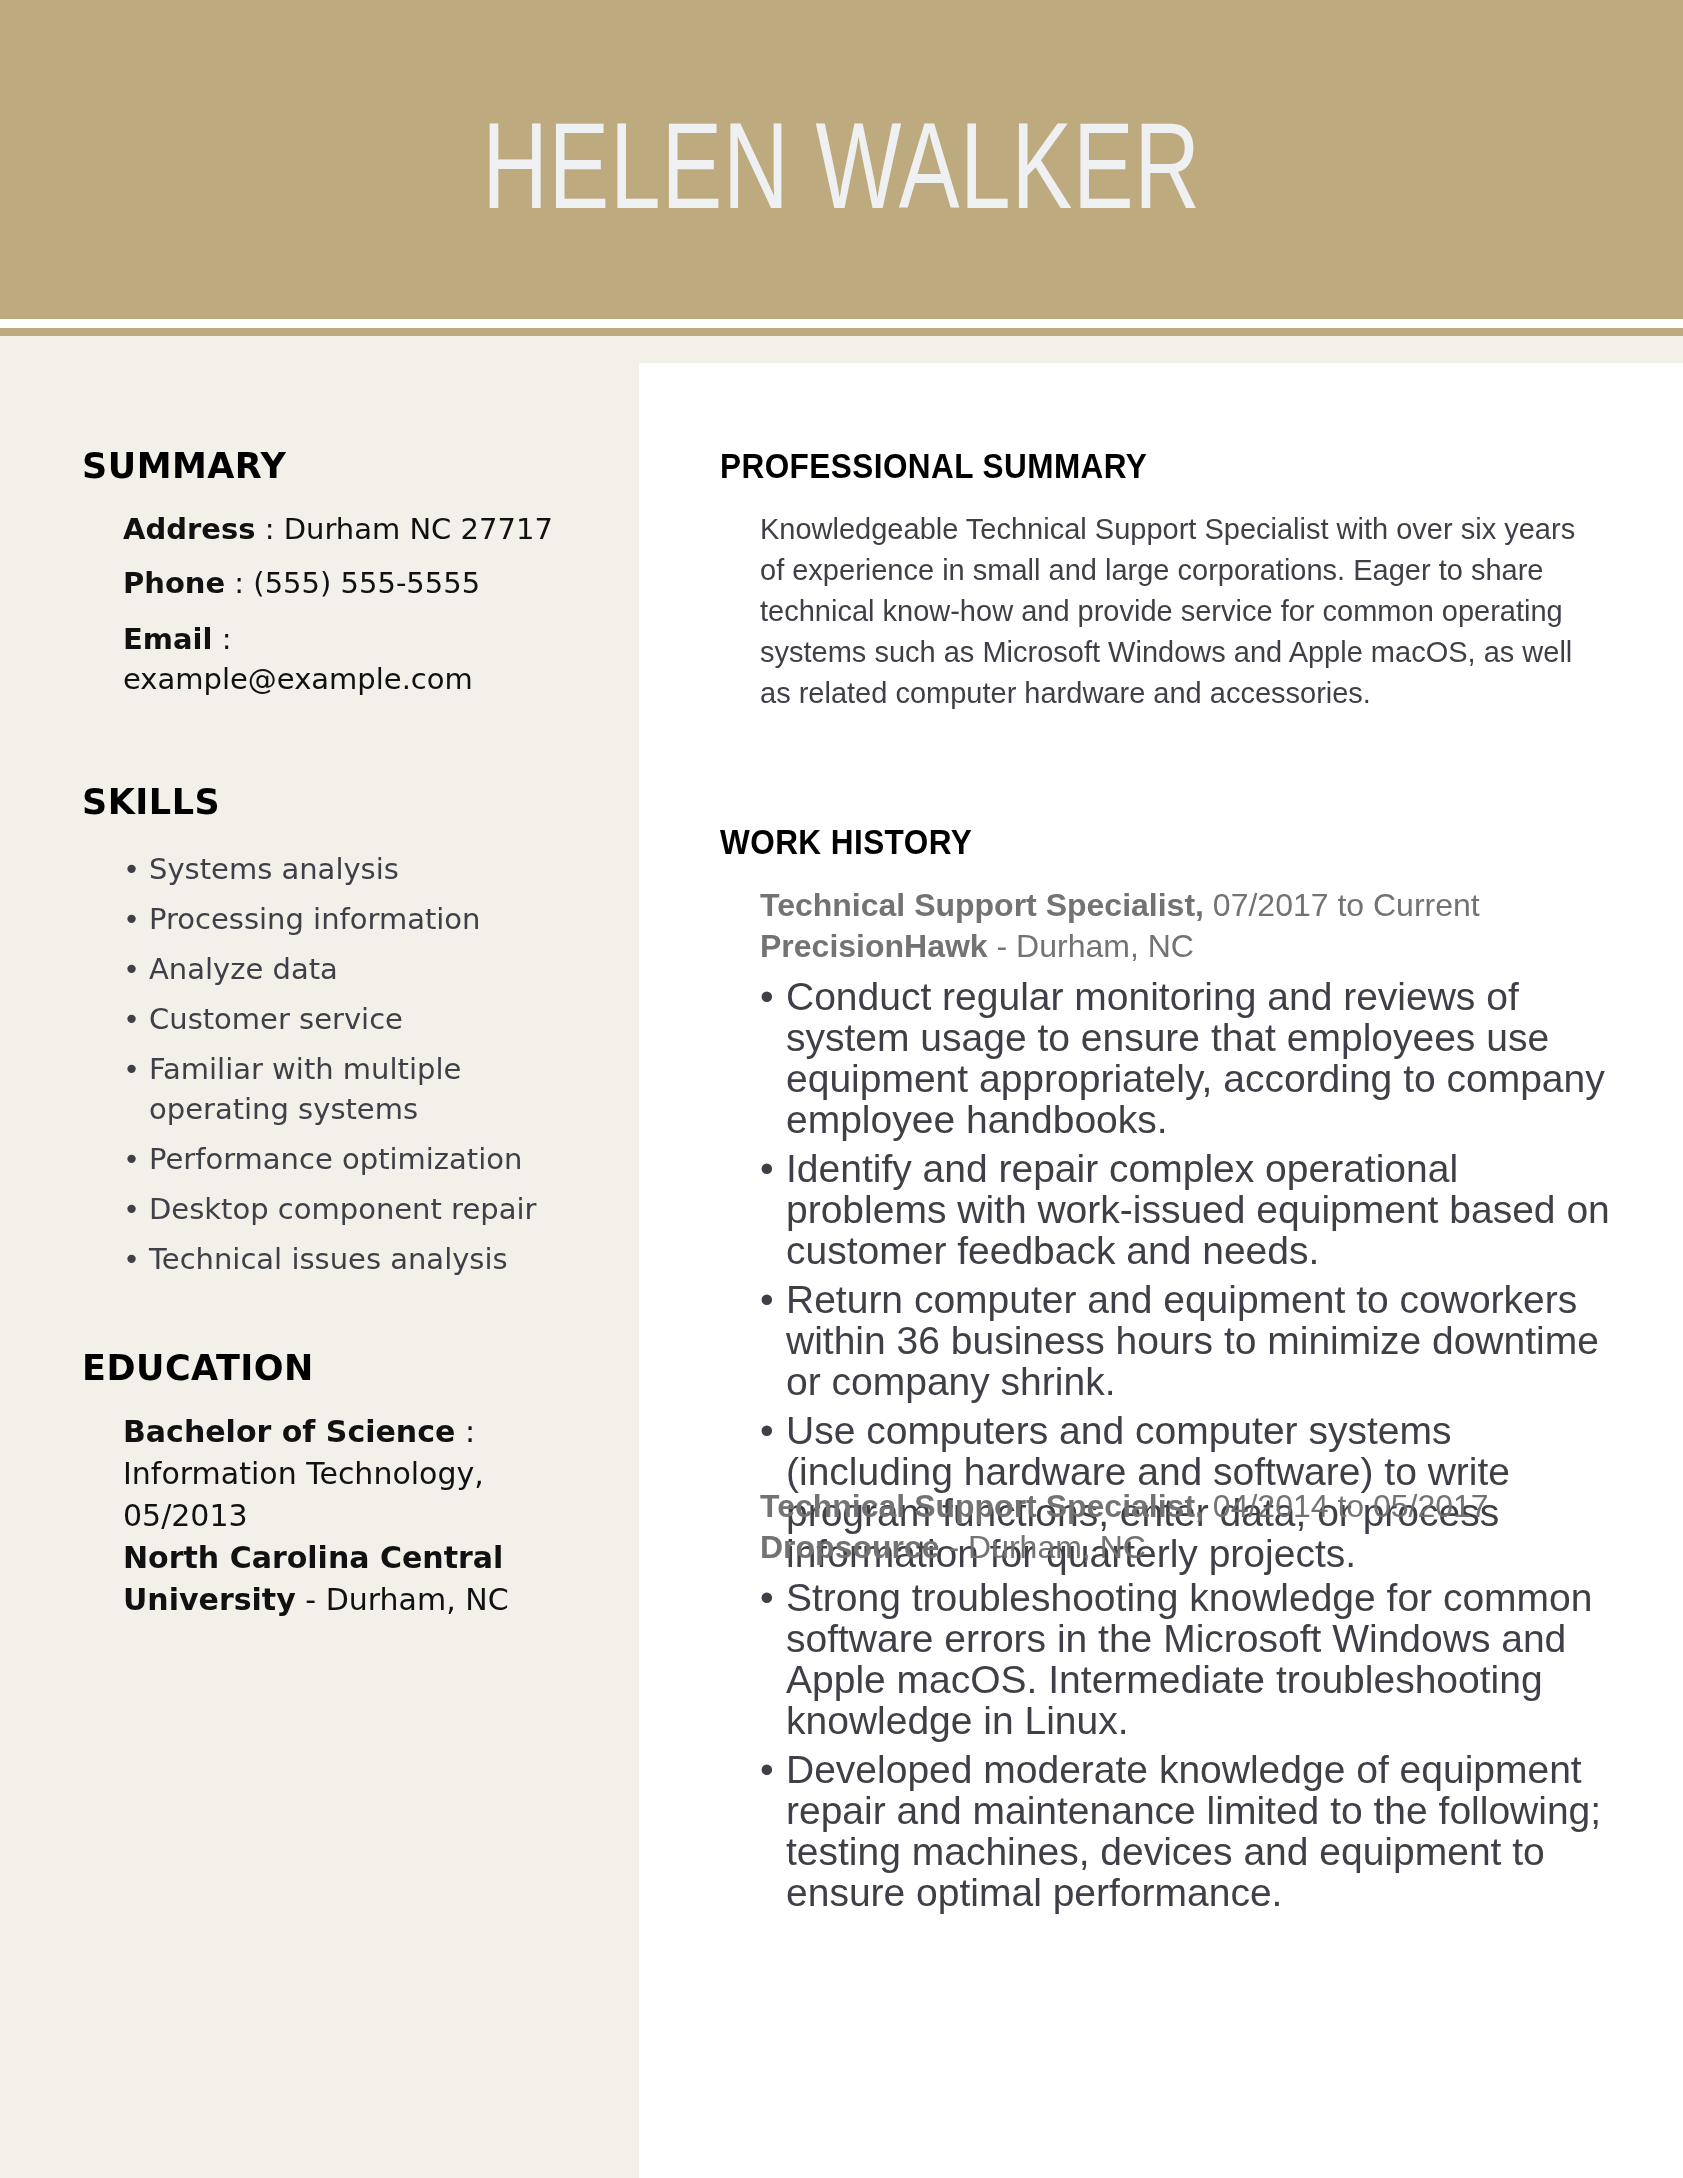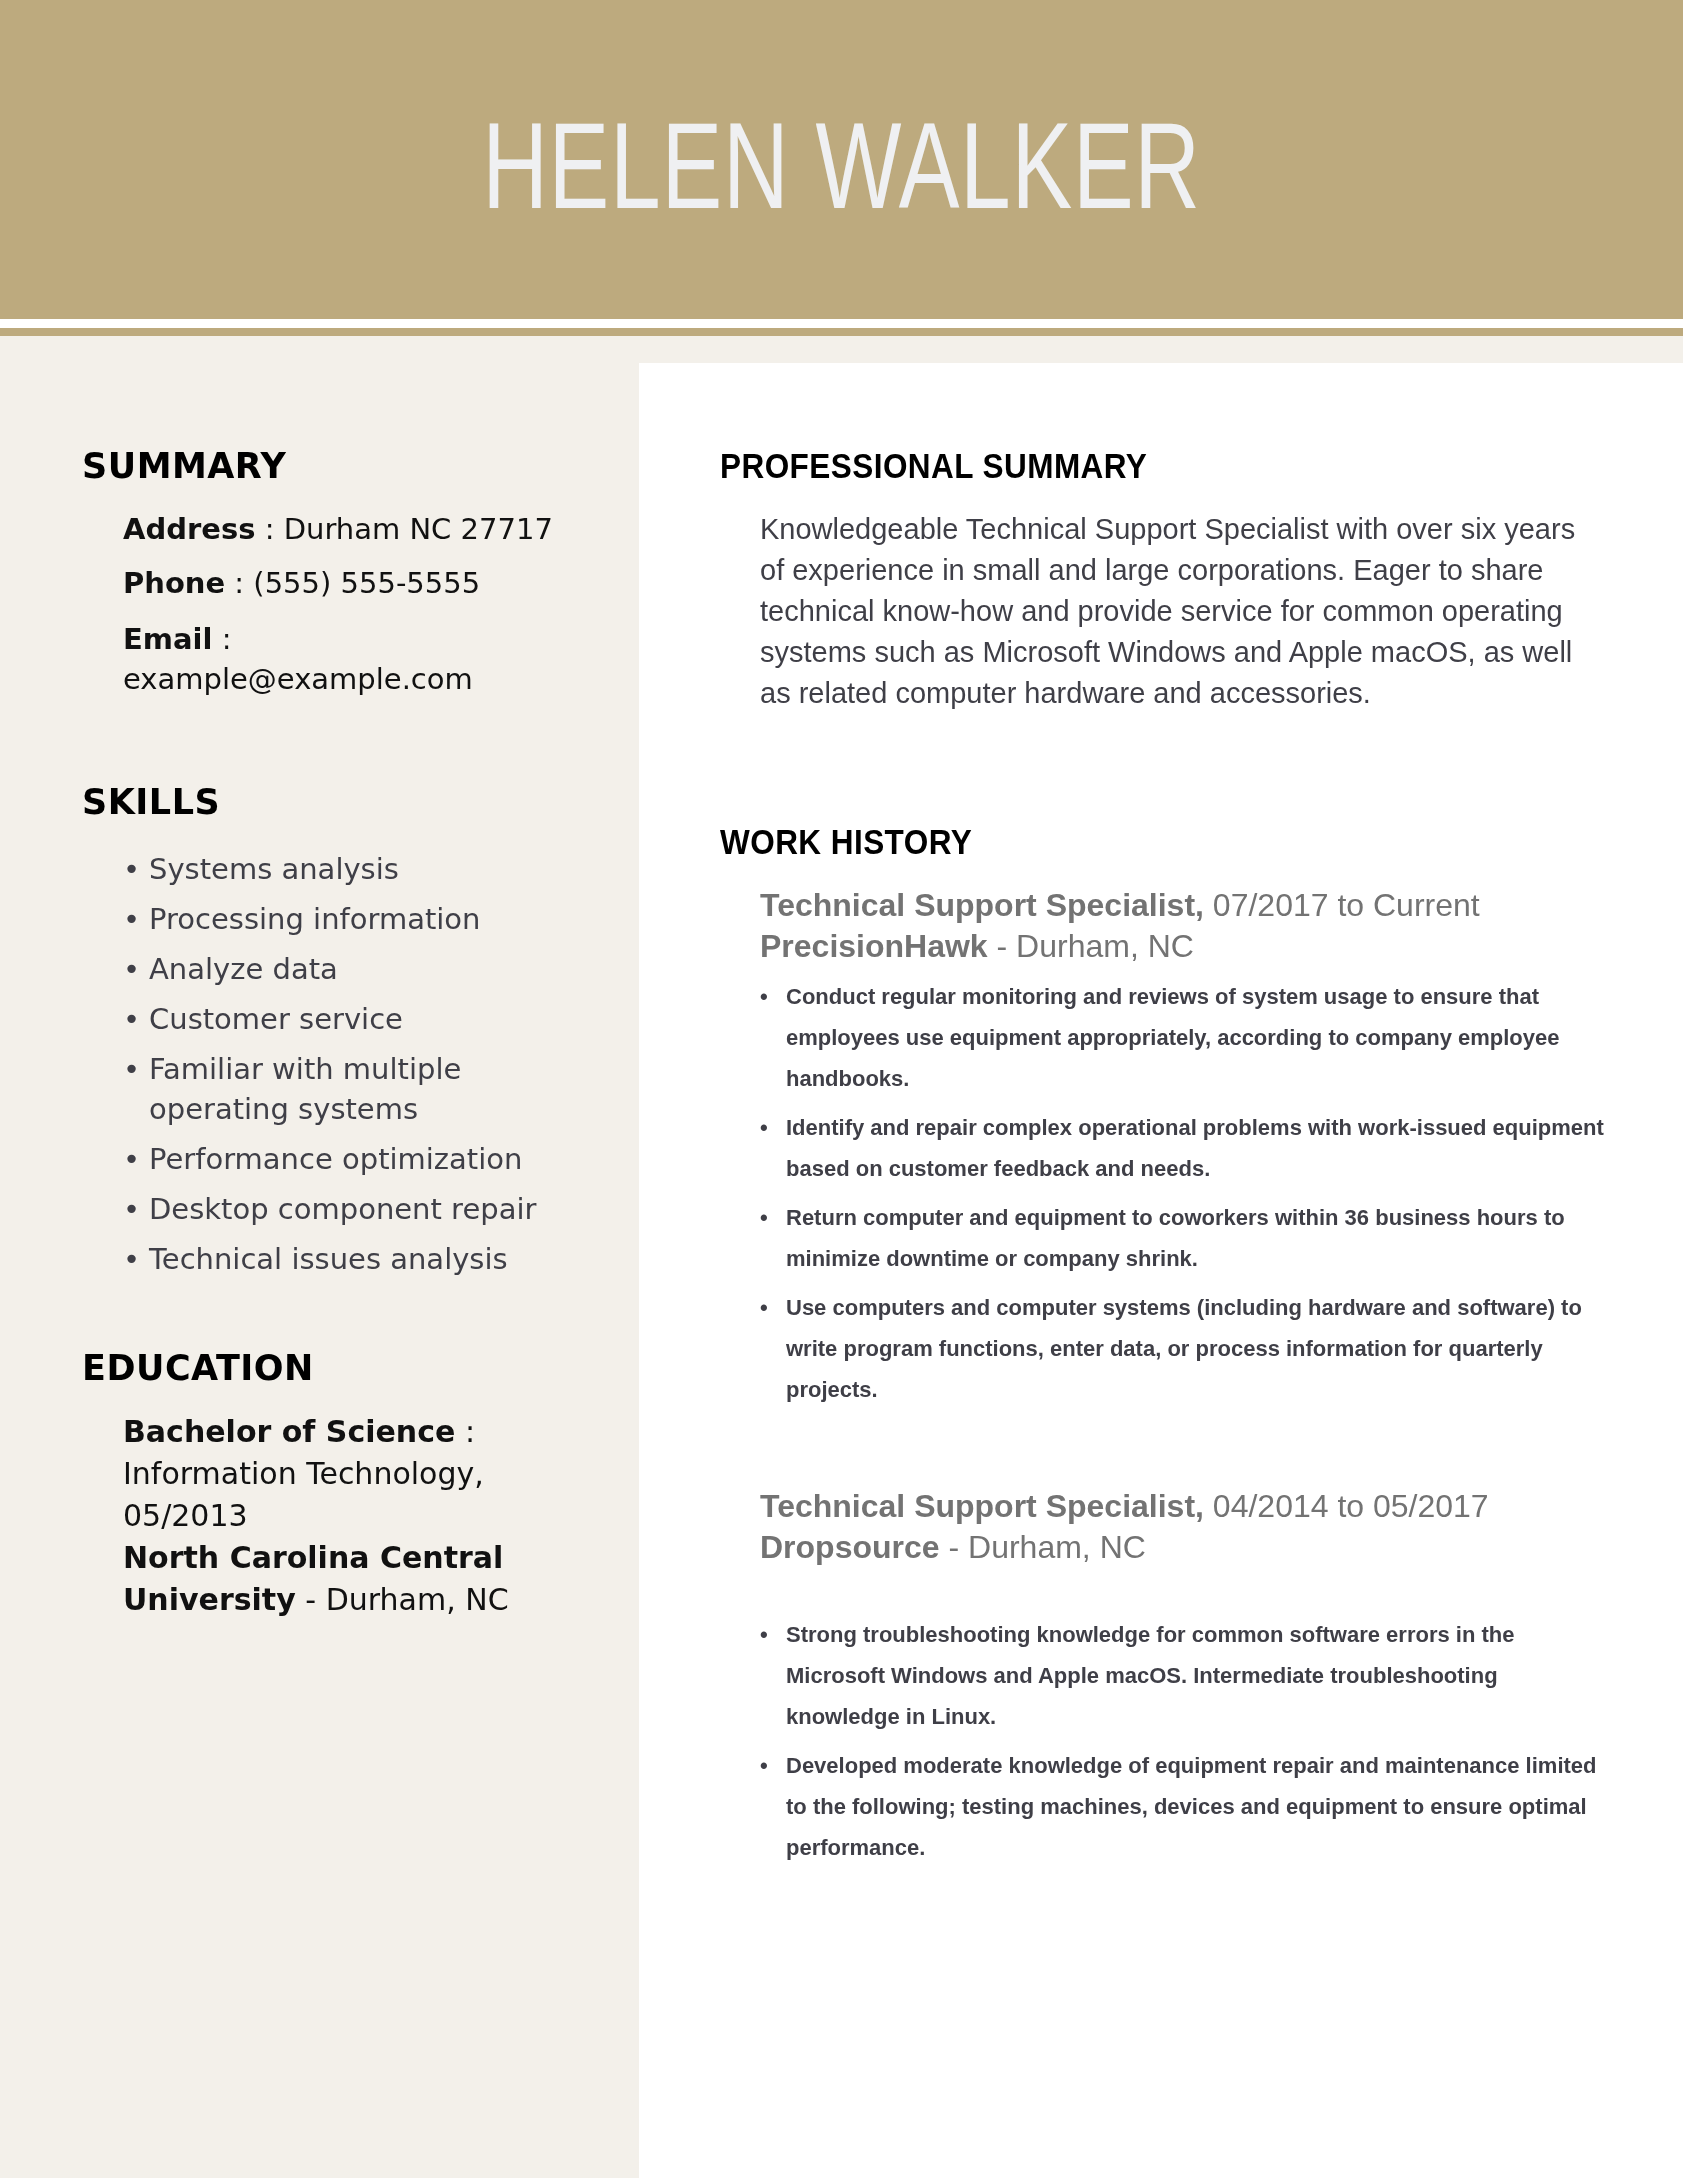--- a/index.html
+++ b/index.html
@@ -17,21 +17,21 @@
   .txt b { font-weight:bold; }
 
   .skills { position:absolute; left:123px; top:849px; width:455px; margin:0; padding:0; list-style:none; }
   .skills li { position:relative; padding-left:26px; font-size:29px; line-height:40px; color:#3f3f47; margin-bottom:10px; }
   .skills li::before { content:"•"; position:absolute; left:0; top:0; }
 
   .summary { position:absolute; left:760px; top:509px; width:842px; font-size:29px; line-height:41px; color:#3f3f47; font-family:"Liberation Sans", sans-serif; }
   .job-head { position:absolute; left:760px; width:851px; font-size:32px; line-height:41px; color:#737373; font-family:"Liberation Sans", sans-serif; }
   .job-head b { font-weight:bold; }
   .bullets { position:absolute; left:760px; width:851px; margin:0; padding:0; list-style:none; font-family:"Liberation Sans", sans-serif; }
-  .bullets li { position:relative; padding-left:26px; font-size:22px; line-height:41px; color:#3f3f47; margin-bottom:8px;font-weight:bold; }
+  .bullets li { position:relative; padding-left:26px; font-size:39px; line-height:41px; color:#3f3f47; margin-bottom:8px; }
   .bullets li::before { content:"•"; position:absolute; left:0; top:0; }
 </style>
 </head>
 <body>
 
 <div class="banner"></div>
 <div class="name">HELEN WALKER</div>
 <div class="gold-line"></div>
 <div class="left-panel"></div>
 <div class="right-top"></div>
@@ -75,17 +75,17 @@
   <li>Conduct regular monitoring and reviews of system usage to ensure that employees use equipment appropriately, according to company employee handbooks.</li>
   <li>Identify and repair complex operational problems with work-issued equipment based on customer feedback and needs.</li>
   <li>Return computer and equipment to coworkers within 36 business hours to minimize downtime or company shrink.</li>
   <li>Use computers and computer systems (including hardware and software) to write program functions, enter data, or process information for quarterly projects.</li>
 </ul>
 
 <div class="job-head" style="top:1486px;">
   <b>Technical Support Specialist,</b><span> 04/2014 to 05/2017</span><br>
   <b>Dropsource</b><span> - Durham, NC</span>
 </div>
-<ul class="bullets" style="top:1614px;">
+<ul class="bullets" style="top:1577px;">
   <li>Strong troubleshooting knowledge for common software errors in the Microsoft Windows and Apple macOS. Intermediate troubleshooting knowledge in Linux.</li>
   <li>Developed moderate knowledge of equipment repair and maintenance limited to the following; testing machines, devices and equipment to ensure optimal performance.</li>
 </ul>
 
 
 </body></html>

